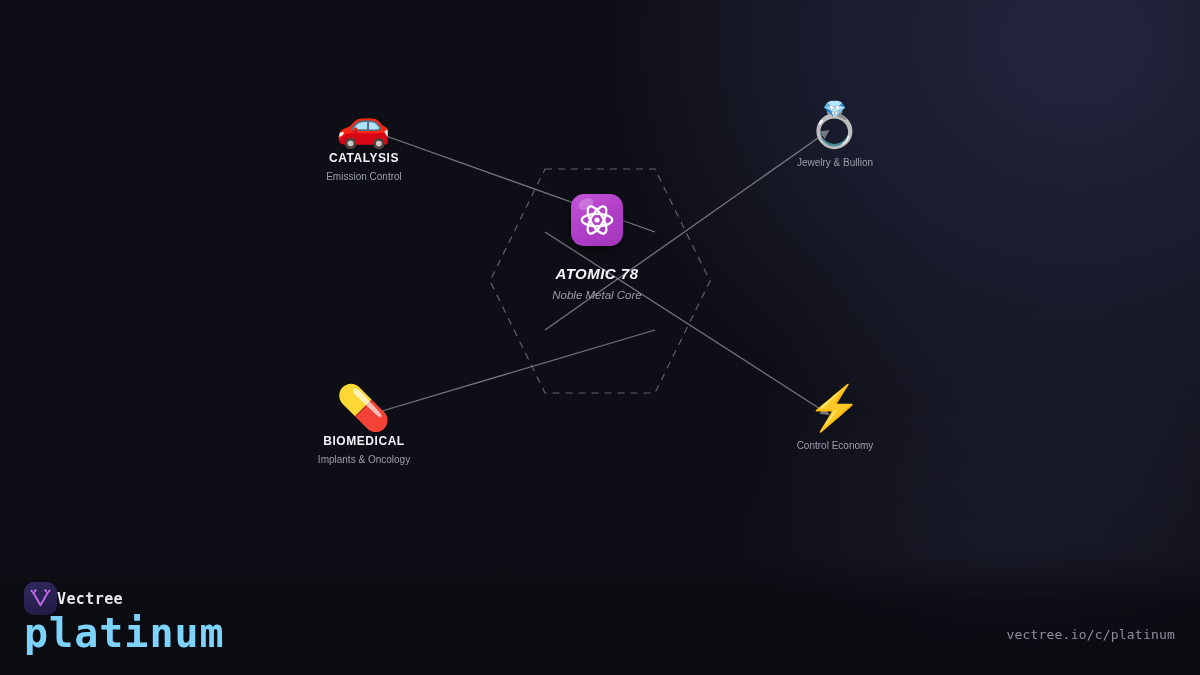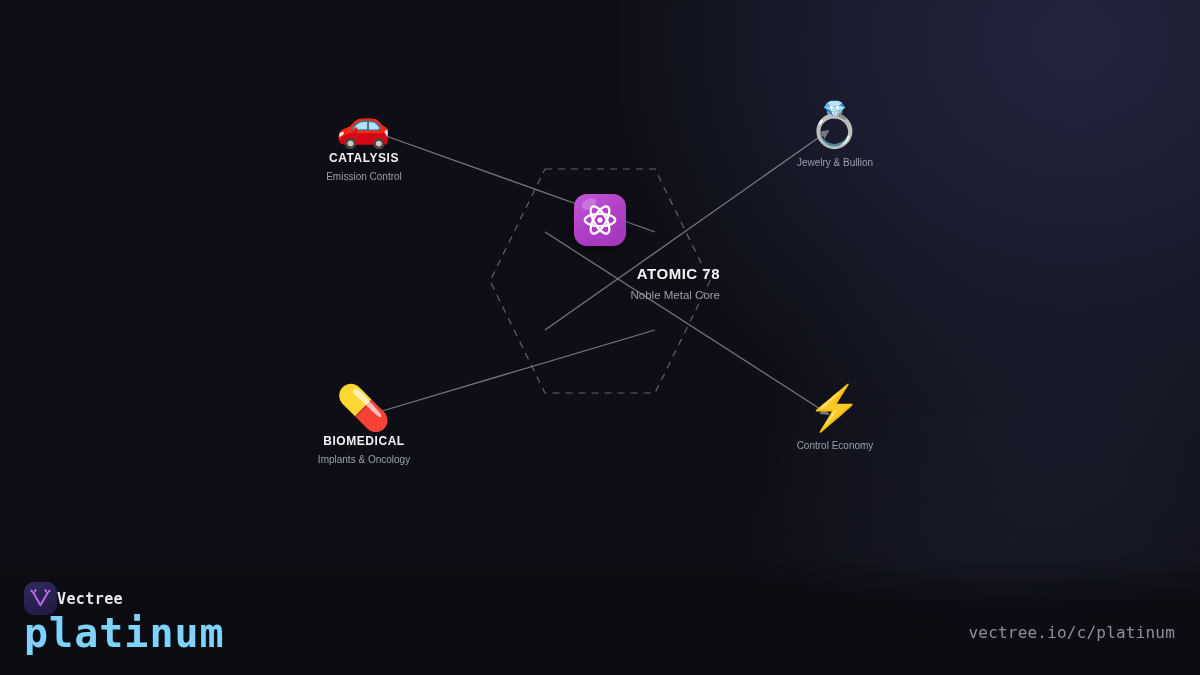--- a/index.html
+++ b/index.html
@@ -85,22 +85,23 @@
     left:600px; top:281px;
     width:240px; height:240px;
     margin-left:-120px; margin-top:-120px;
     z-index:6;
   }
   #center-hex {
     position:absolute; left:0; top:0; width:240px; height:240px;
   }
   #center-inner {
     position:absolute;
-    left:0; right:0; top:33px;
-    text-align:right;
+    left:0; right:6px; top:33px;
+    text-align:center;
+    font-style:italic;
   }
   #center-chip {
     width:52px; height:52px;
     margin:0 auto;
     border-radius:13px;
     background:linear-gradient(150deg, #c457da 0%, #b13fc7 48%, #a335bb 100%);
     box-shadow:0 3px 10px rgba(0,0,0,.55);
     position:relative;
   }
   #center-chip .gloss {
@@ -141,21 +142,21 @@
   #page-title {
     position:absolute; left:24px; bottom:19px;
     font-family:"DejaVu Sans Mono", monospace;
     font-size:40px; font-weight:bold;
     color:#7dd3fc; letter-spacing:1px;
     z-index:10;
   }
   #url {
     position:absolute; right:25px; bottom:33px;
     font-family:"DejaVu Sans Mono", monospace;
-    font-size:16px;
+    font-size:13px;
     color:#8d8f9c; letter-spacing:.2px;
     z-index:10;
   }
 </style>
 </head>
 <body>
 
 <div id="stage">
 
   <div class="glow glow-tr"></div>

